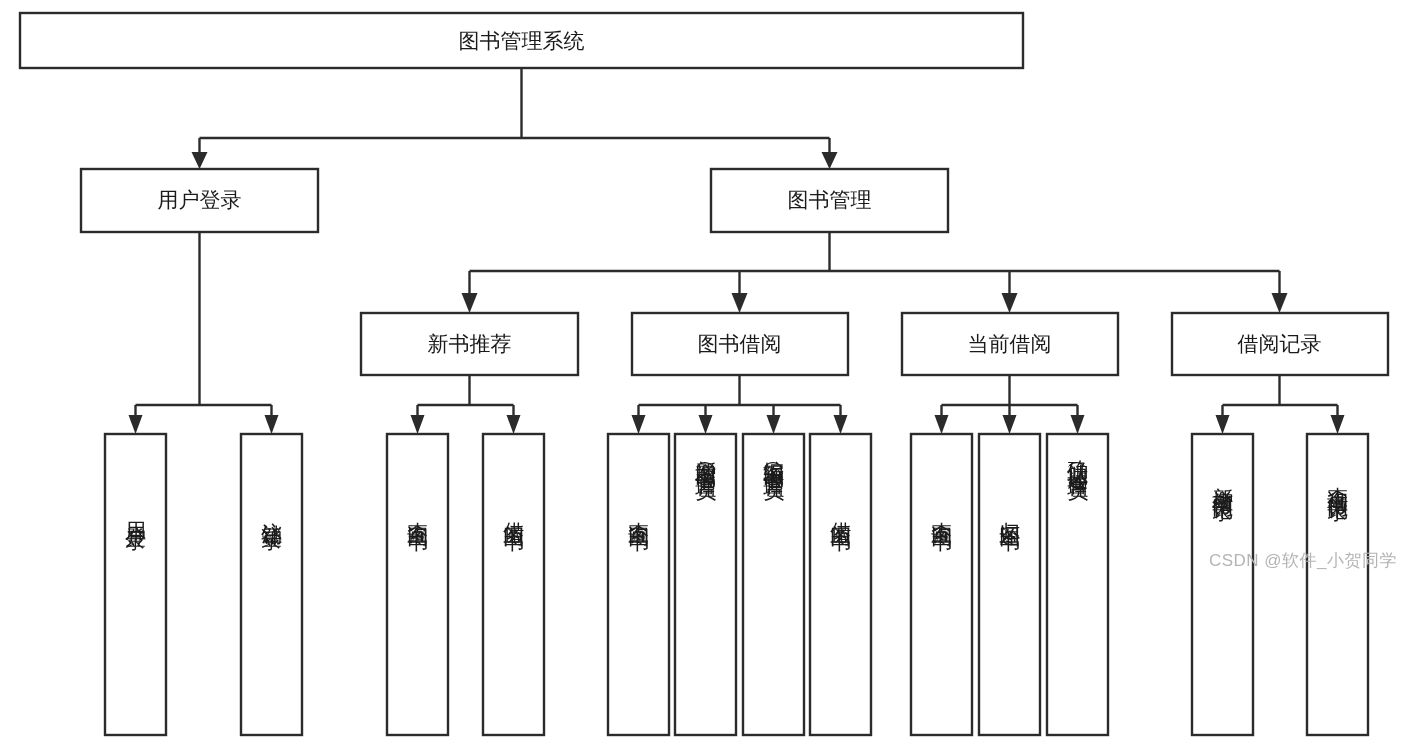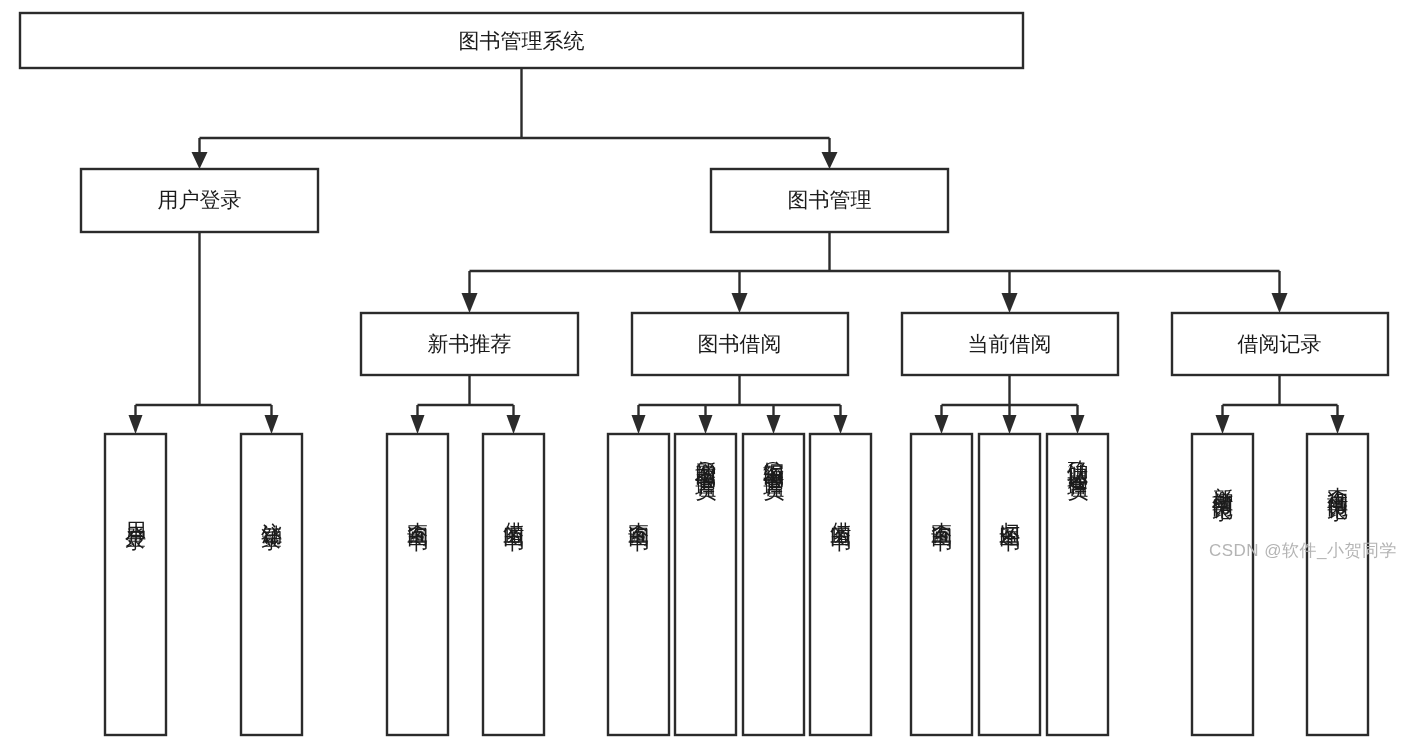--- a/index.html
+++ b/index.html
@@ -62,21 +62,21 @@
     font-size: 21px;
     line-height: 1.25;
     color: #1b1b1b;
     letter-spacing: 3px;
     white-space: nowrap;
     text-align: left;
   }
   .watermark {
     position: absolute;
     right: 8px;
-    bottom: 16px;
+    bottom: 6px;
     font-family: "Liberation Sans", "DejaVu Sans", sans-serif;
     font-size: 17px;
     color: #b4b4b4;
     letter-spacing: 0.5px;
     white-space: nowrap;
   }
 </style>
 </head>
 <body>
 

